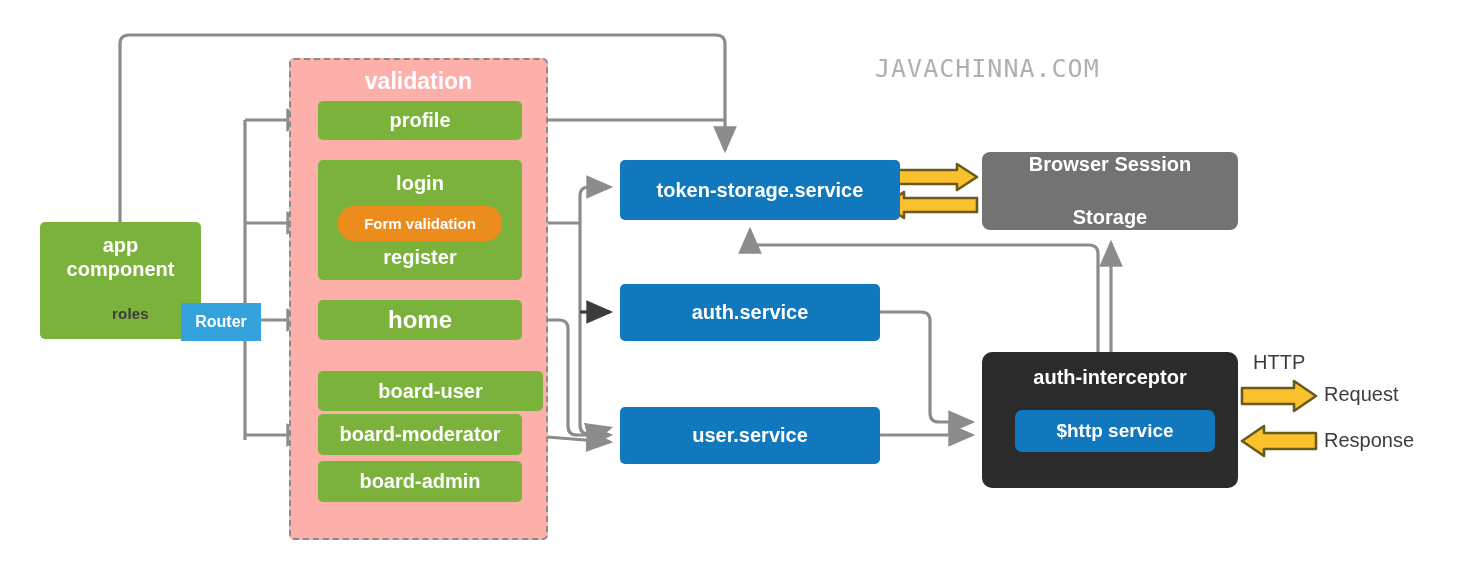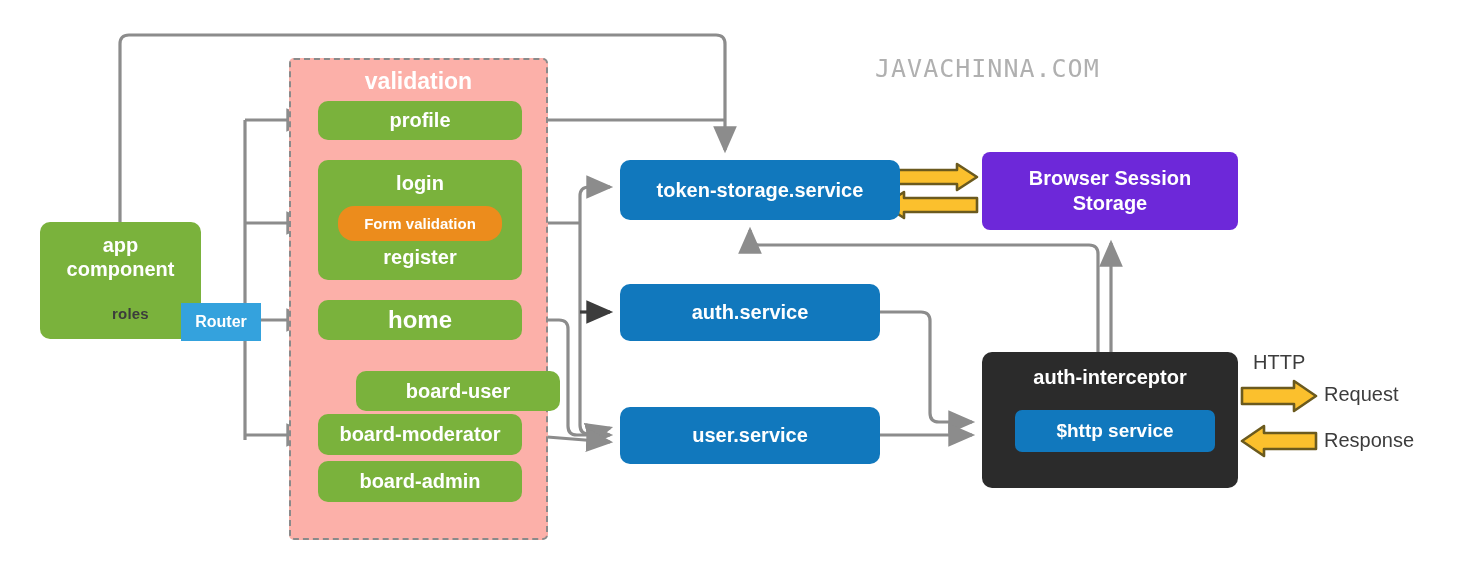--- a/index.html
+++ b/index.html
@@ -24,27 +24,27 @@
   .node {
     position: absolute;
     box-sizing: border-box;
     display: flex;
     flex-direction: column;
     align-items: center;
     justify-content: center;
     text-align: center;
     color: #ffffff;
     font-weight: bold;
-    border-radius: 10px;
+    border-radius: 5px;
     z-index: 3;
   }
   .green  { background: #7ab23c; }
   .blue   { background: #1178bd; }
   .orange { background: #ec8c1c; }
-  .dark   { background: #6d28d9; }
+  .dark   { background: #737373; justify-content: space-between; }
   .darker { background: #2b2b2b; }
   .router { background: #34a2dd; }
 
   #components-group {
     position: absolute;
     left: 289px;
     top: 58px;
     width: 259px;
     height: 482px;
     background: #fcb0a9;
@@ -88,21 +88,21 @@
   }
   #router-node {
     left: 181px; top: 303px; width: 80px; height: 38px;
     font-size: 16px; border-radius: 0;
   }
 
   #node-profile       { left: 318px; top: 101px;  width: 204px; height: 39px;  font-size: 20px; }
   #node-loginblock    { left: 318px; top: 160px;  width: 204px; height: 120px; }
   #node-formvalidation{ left: 338px; top: 206px;  width: 164px; height: 35px;  font-size: 15px; border-radius: 16px; }
   #node-home          { left: 318px; top: 300px;  width: 204px; height: 40px;  font-size: 24px; }
-  #node-board-user    { left: 318px; top: 371px;  width: 204px; height: 40px;  font-size: 20px; margin-left: 38px; }
+  #node-board-user    { left: 318px; top: 371px;  width: 225px; height: 40px;  font-size: 20px; }
   #node-board-mod     { left: 318px; top: 414px;  width: 204px; height: 41px;  font-size: 20px; }
   #node-board-admin   { left: 318px; top: 461px;  width: 204px; height: 41px;  font-size: 20px; }
 
   #login-label    { position: absolute; left: 0; top: 12px;  width: 100%; text-align: center; font-size: 20px; color:#fff; font-weight: bold; }
   #register-label { position: absolute; left: 0; bottom: 11px; width: 100%; text-align: center; font-size: 20px; color:#fff; font-weight: bold; }
 
   #node-token-storage { left: 620px;  top: 160px; width: 280px; height: 60px; font-size: 20px; }
   #node-auth-service  { left: 620px;  top: 284px; width: 260px; height: 57px; font-size: 20px; }
   #node-user-service  { left: 620px;  top: 407px; width: 260px; height: 57px; font-size: 20px; }
 

